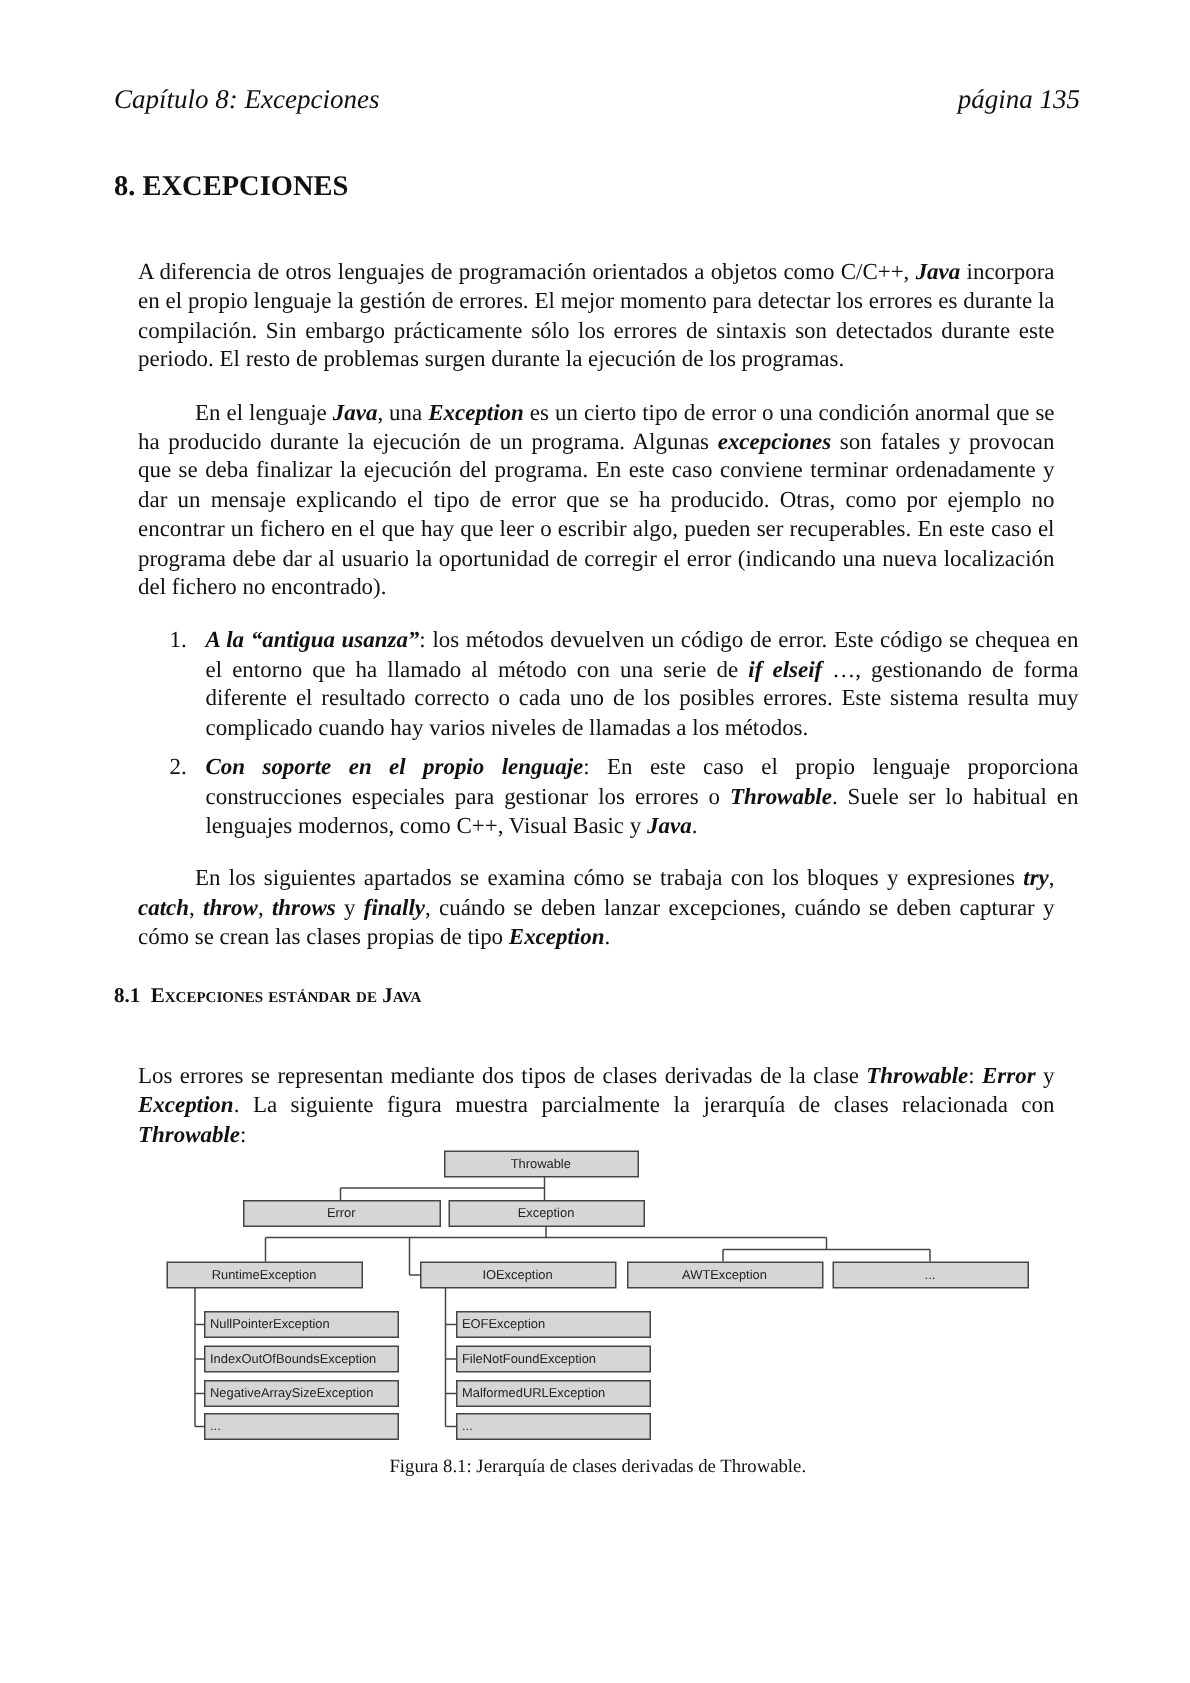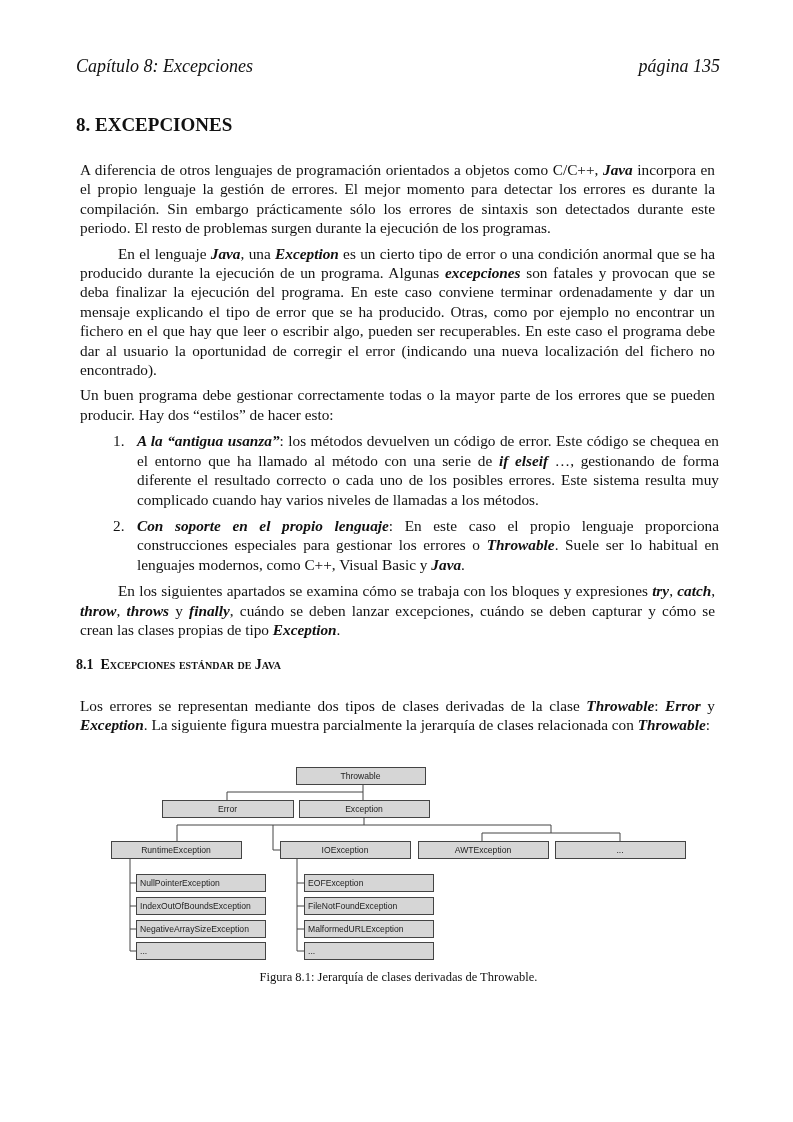--- a/index.html
+++ b/index.html
@@ -3,21 +3,21 @@
 <meta charset="utf-8">
 <style>
   html, body { margin:0; padding:0; background:#ffffff; }
   body { width:793px; height:1122px; position:relative; overflow:hidden;
          font-family:"Liberation Serif", serif; color:#111; }
   .running-header { position:absolute; top:56px; left:76px; right:73px;
          font-size:18px; font-style:italic; display:flex; justify-content:space-between; }
   .h1 { position:absolute; top:114px; left:76px; font-size:19px; font-weight:bold; }
   .text { position:absolute; left:76px; width:643px; font-size:15.3px; line-height:19.4px;
           text-align:justify; }
-  .text p { margin:4px; }
+  .text p { margin:16px; }
   .indent { text-indent:38px; }
   .gap { margin-top:6px !important; }
   ol.styles { margin:7px 0 0 0; padding:0 0 0 61px; list-style:none; }
   ol.styles li { position:relative; margin-bottom:7px; }
   ol.styles li .num { position:absolute; left:-24px; }
   .h2 { position:absolute; top:657px; left:76px; font-size:14px; font-weight:bold; }
   .h2 .sc { font-variant:small-caps; }
   b i, i b { font-weight:bold; font-style:italic; }
   .caption { position:absolute; top:970px; left:0; width:797px; text-align:center; font-size:12.5px; }
   svg#diagram { position:absolute; left:0; top:0; }
@@ -29,21 +29,20 @@
 <div class="running-header">
   <span>Capítulo 8: Excepciones</span>
   <span>página 135</span>
 </div>
 
 <div class="h1">8. EXCEPCIONES</div>
 
 <div class="text" style="top:156px;">
   <p><span>A diferencia de otros lenguajes de programación orientados a objetos como C/C++, </span><b><i>Java</i></b><span> incorpora en el propio lenguaje la gestión de errores. El mejor momento para detectar los errores es durante la compilación. Sin embargo prácticamente sólo los errores de sintaxis son detectados durante este periodo. El resto de problemas surgen durante la ejecución de los programas.</span></p>
   <p class="indent gap"><span>En el lenguaje </span><b><i>Java</i></b><span>, una </span><b><i>Exception</i></b><span> es un cierto tipo de error o una condición anormal que se ha producido durante la ejecución de un programa. Algunas </span><b><i>excepciones</i></b><span> son fatales y provocan que se deba finalizar la ejecución del programa. En este caso conviene terminar ordenadamente y dar un mensaje explicando el tipo de error que se ha producido. Otras, como por ejemplo no encontrar un fichero en el que hay que leer o escribir algo, pueden ser recuperables. En este caso el programa debe dar al usuario la oportunidad de corregir el error (indicando una nueva localización del fichero no encontrado).</span></p>
-  <p class="gap">Un buen programa debe gestionar correctamente todas o la mayor parte de los errores que se pueden producir. Hay dos “estilos” de hacer esto:</p>
   <ol class="styles">
     <li><span class="num">1.</span><b><i>A la “antigua usanza”</i></b><span>: los métodos devuelven un código de error. Este código se chequea en el entorno que ha llamado al método con una serie de </span><b><i>if  elseif</i></b><span> …, gestionando de forma diferente el resultado correcto o cada uno de los posibles errores. Este sistema resulta muy complicado cuando hay varios niveles de llamadas a los métodos.</span></li>
     <li><span class="num">2.</span><b><i>Con soporte en el propio lenguaje</i></b><span>: En este caso el propio lenguaje proporciona construcciones especiales para gestionar los errores o </span><b><i>Throwable</i></b><span>. Suele ser lo habitual en lenguajes modernos, como C++, Visual Basic y </span><b><i>Java</i></b><span>.</span></li>
   </ol>
   <p class="indent"><span>En los siguientes apartados se examina cómo se trabaja con los bloques y expresiones </span><b><i>try</i></b><span>, </span><b><i>catch</i></b><span>, </span><b><i>throw</i></b><span>, </span><b><i>throws</i></b><span> y </span><b><i>finally</i></b><span>, cuándo se deben lanzar excepciones, cuándo se deben capturar y cómo se crean las clases propias de tipo </span><b><i>Exception</i></b><span>.</span></p>
 </div>
 
 <div class="h2">
   <span>8.1</span>&nbsp;&nbsp;<span class="sc">Excepciones estándar de Java</span>
 </div>

